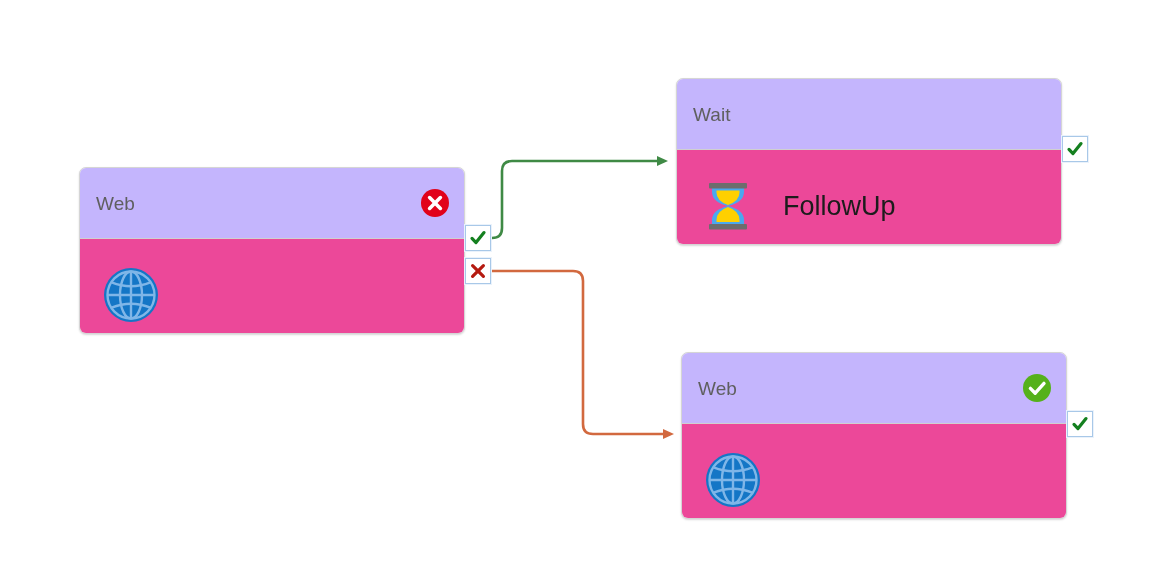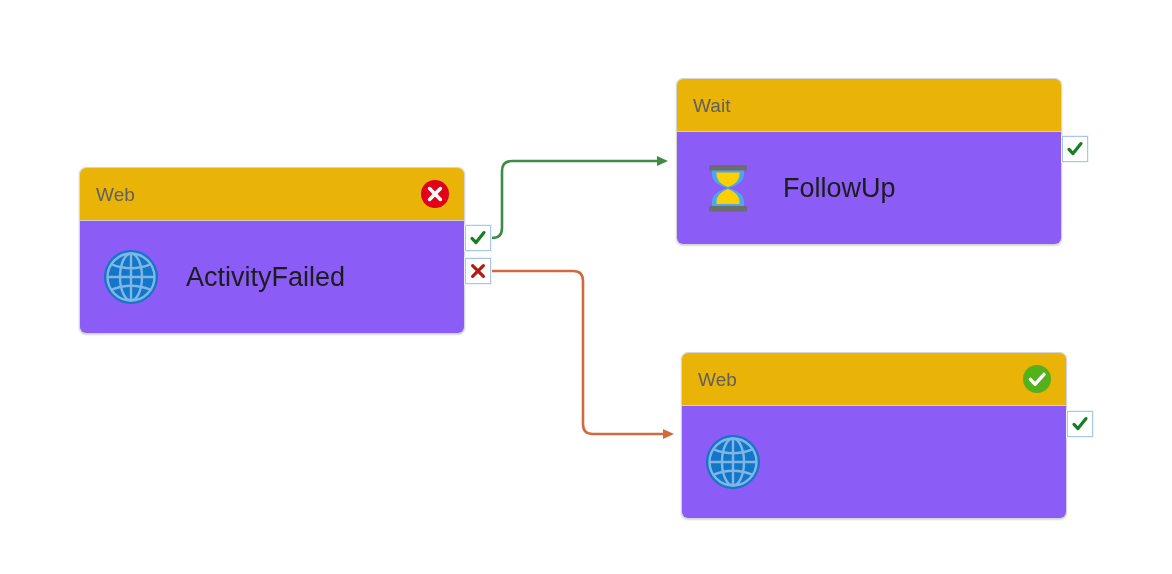--- a/index.html
+++ b/index.html
@@ -34,46 +34,46 @@
     box-sizing: border-box;
     background: #f4f4f4;
     border: 1px solid #d5d5d5;
     border-radius: 7px;
     box-shadow: 0 1px 2px rgba(0,0,0,0.16);
     overflow: hidden;
   }
   .node-header {
     position: relative;
     height: 52px;
-    background: #eab308;
+    background: #c4b5fd;
     border-bottom: 1px solid #d0d0d0;
     display: flex;
     align-items: center;
-    padding: 0 16px;
+    padding: 9px 16px;
   }
   .node-header-title {
     font-size: 19px;
     color: #5f5f5f;
     letter-spacing: 0.1px;
     line-height: 1;
   }
   .node-status {
     position: absolute;
     right: 14px;
     top: 50%;
     transform: translateY(-50%);
     width: 30px;
     height: 30px;
   }
   .node-body {
     height: calc(100% - 53px);
     display: flex;
     align-items: center;
     padding: 0 22px;
-    background: #8b5cf6;
+    background: #ec4899;
   }
   .node-icon {
     width: 58px;
     height: 58px;
     flex: 0 0 58px;
     display: block;
   }
   .node-label {
     margin-left: 26px;
     font-size: 27px;
@@ -133,21 +133,20 @@
           <g fill="none" stroke="#7fb6e8" stroke-width="2.4">
             <circle cx="29" cy="29" r="23.5"></circle>
             <ellipse cx="29" cy="29" rx="11" ry="23.5"></ellipse>
             <line x1="5.5" y1="29" x2="52.5" y2="29"></line>
             <path d="M9.6 16.4 Q29 24.2 48.4 16.4"></path>
             <path d="M9.6 41.6 Q29 33.8 48.4 41.6"></path>
             <line x1="29" y1="5.5" x2="29" y2="52.5"></line>
           </g>
         </svg>
       </span>
-      <span class="node-label">ActivityFailed</span>
     </div>
   </div>
 
   <div class="node" style="left:676px; top:78px; width:386px; height:167px;">
     <div class="node-header">
       <span class="node-header-title">Wait</span>
     </div>
     <div class="node-body">
       <span class="node-icon">
         <svg width="58" height="58" viewBox="0 0 58 58">

